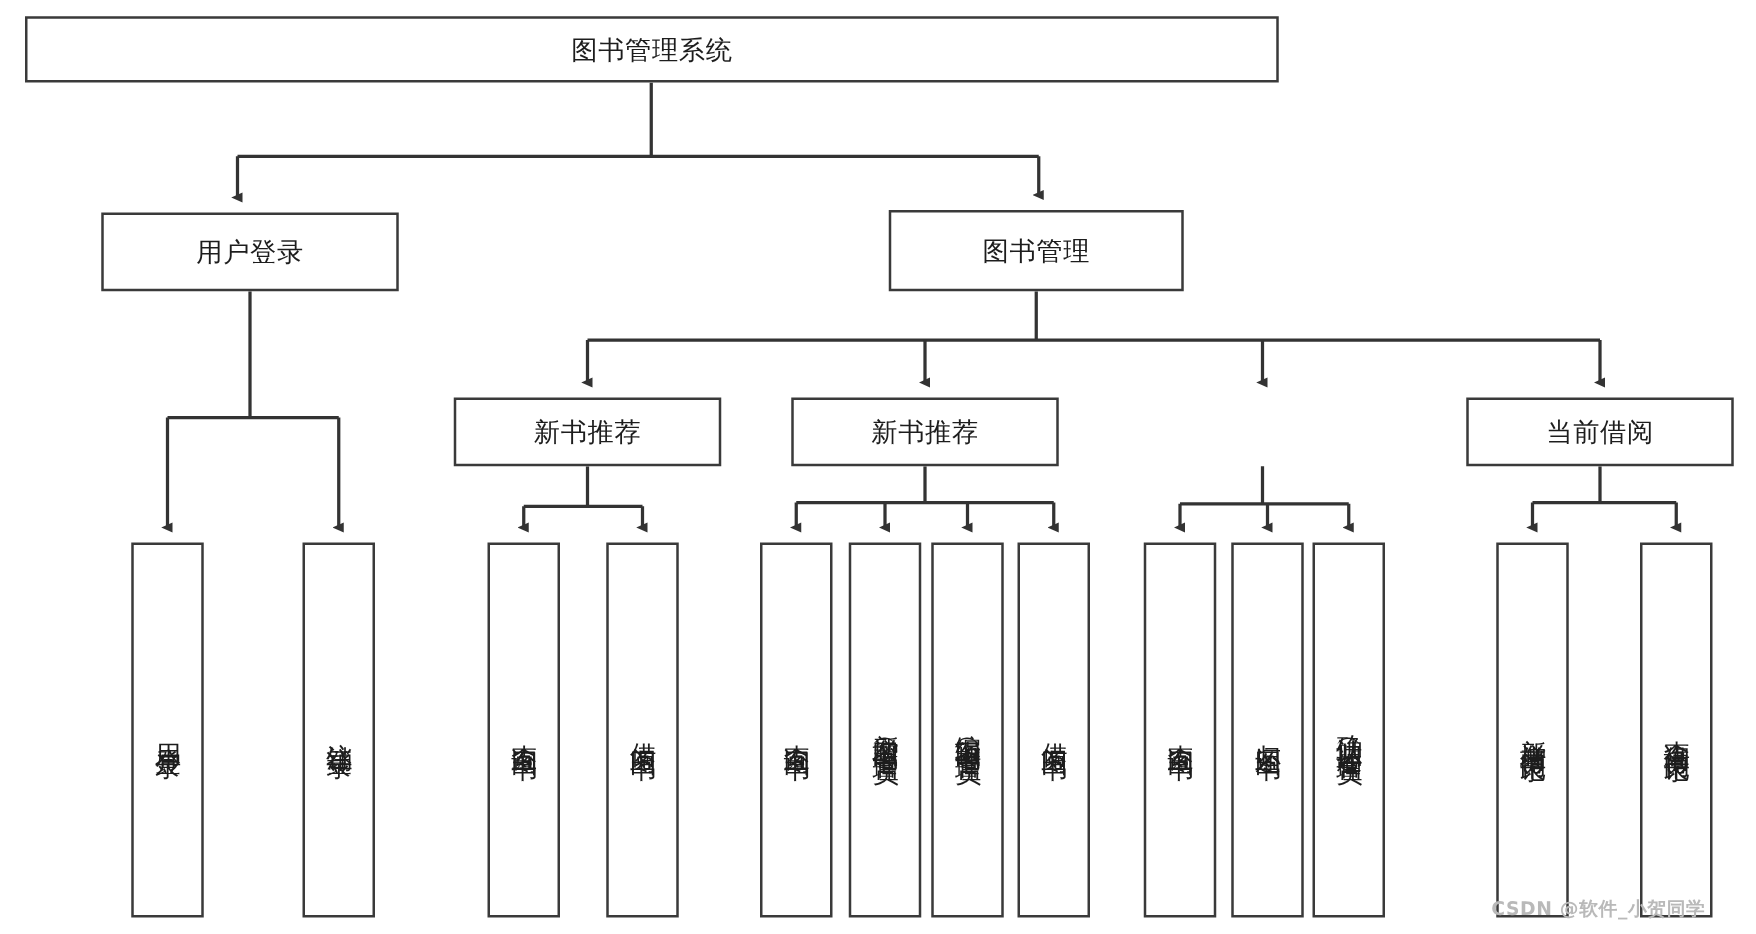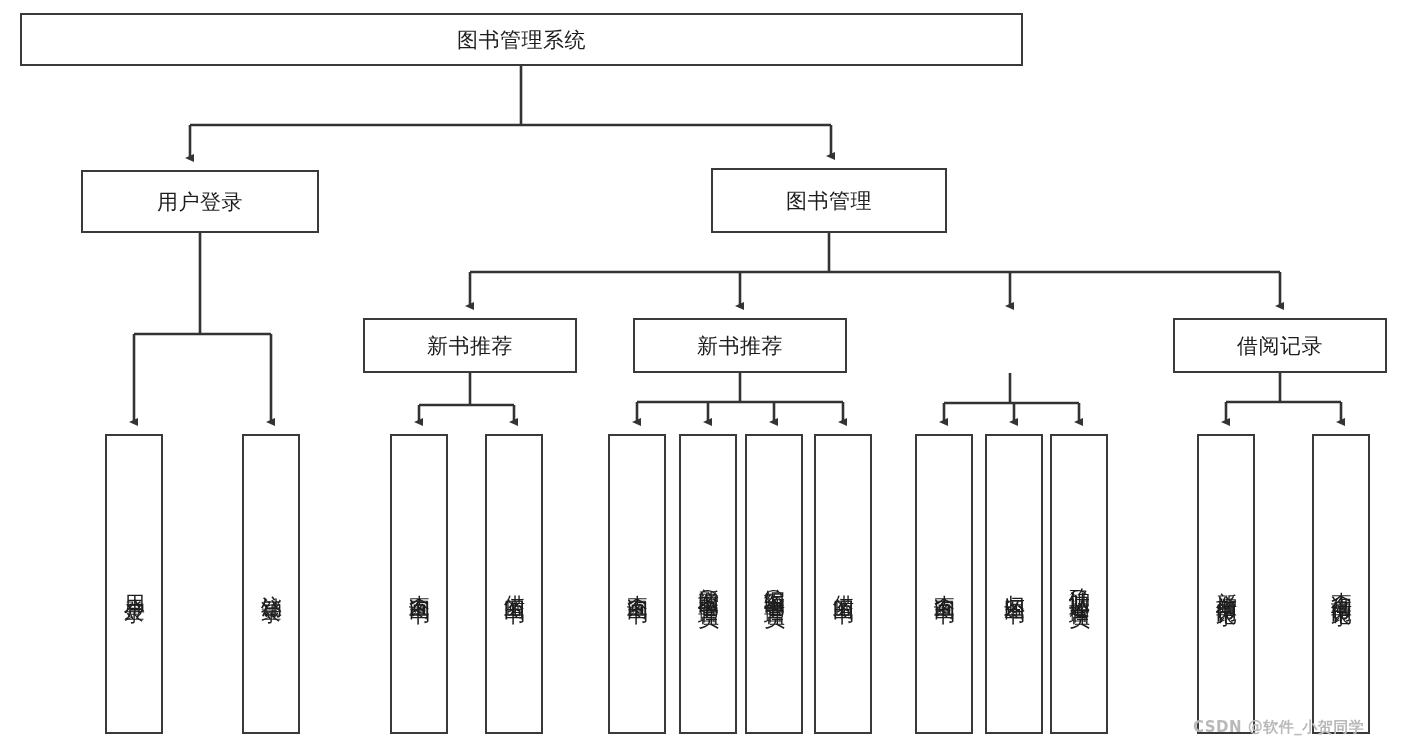--- a/index.html
+++ b/index.html
@@ -135,21 +135,21 @@
     <span>图书管理</span>
   </div>
 
   <div class="node node-h" style="left:363px; top:318px; width:214px; height:55px;align-items:center;">
     <span>新书推荐</span>
   </div>
   <div class="node node-h" style="left:633px; top:318px; width:214px; height:55px;">
     <span>新书推荐</span>
   </div>
   <div class="node node-h" style="left:1173px; top:318px; width:214px; height:55px;">
-    <span>借阅记录</span>
+    <span>当前借阅</span>
   </div>
 
   <div class="node node-v" style="left:105px; top:434px; width:58px; height:300px;">
     <span class="node-v-inner">用户登录</span>
   </div>
   <div class="node node-v" style="left:242px; top:434px; width:58px; height:300px;">
     <span class="node-v-inner">注销登录</span>
   </div>
   <div class="node node-v" style="left:390px; top:434px; width:58px; height:300px;">
     <span class="node-v-inner">查询图书</span>

